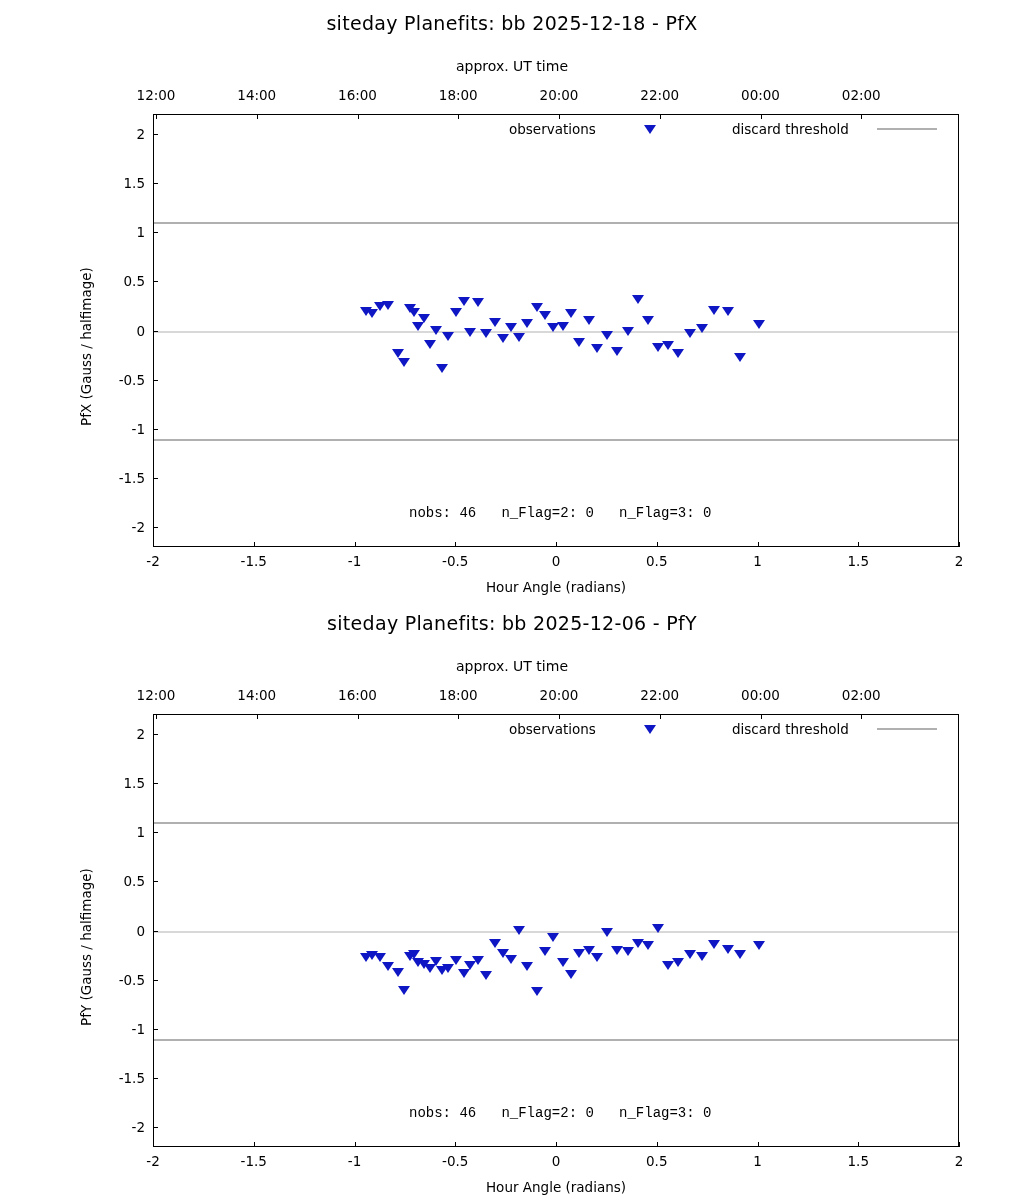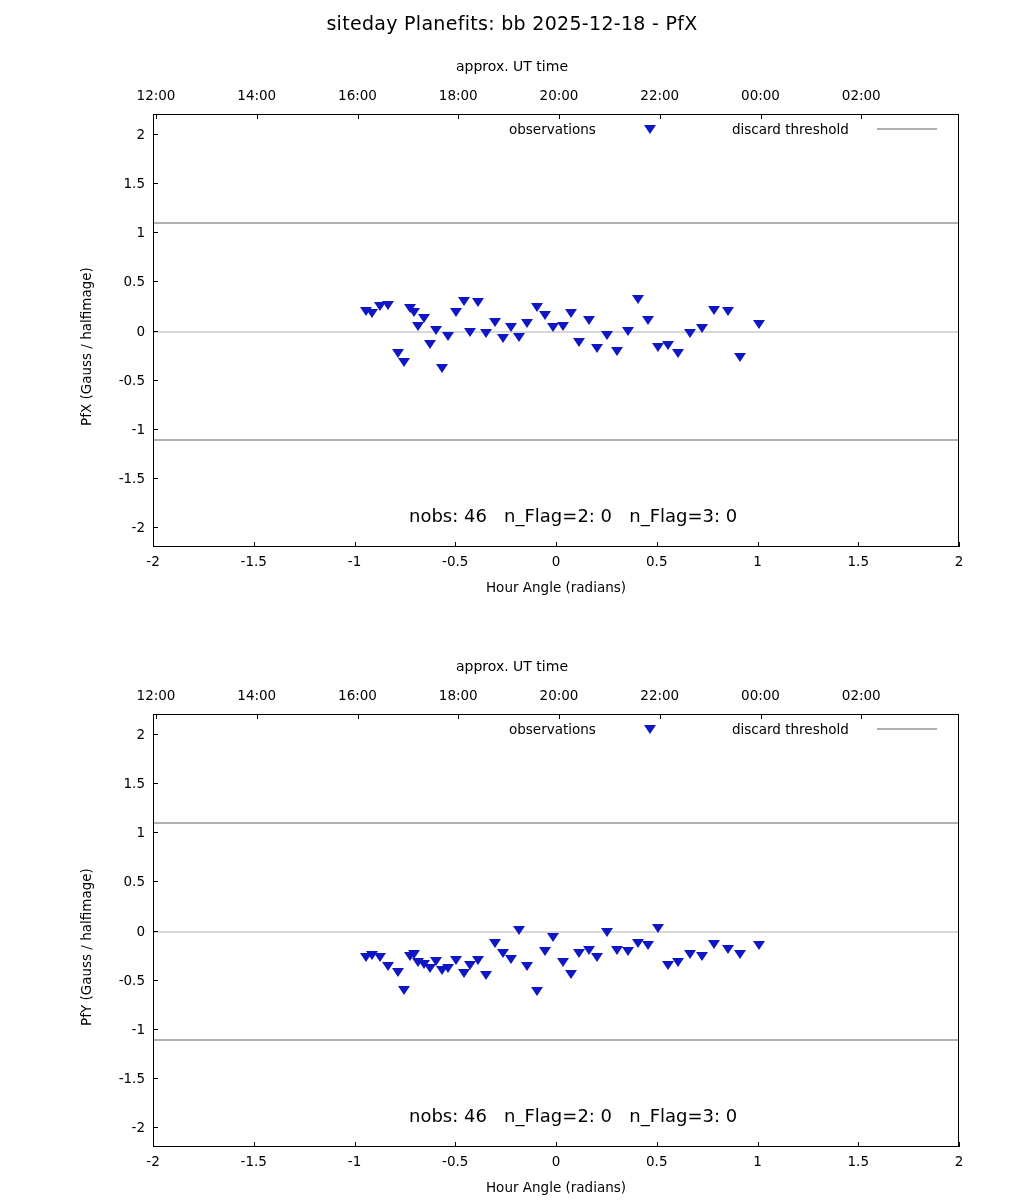--- a/index.html
+++ b/index.html
@@ -111,22 +111,23 @@
   .legend-marker {
     position: absolute;
     width: 0;
     height: 0;
     border-left: 6px solid transparent;
     border-right: 6px solid transparent;
     border-top: 9px solid #0f16c4;
   }
   .nobs-text {
     position: absolute;
-    font-size: 18px;
+    font-size: 14px;
     white-space: pre;
+    font-family: Liberation Mono, monospace;
   }
 </style>
 </head>
 <body>
 
 <div class="figure" id="figure-0">
   <div class="title" style="top:12px;">siteday Planefits:  bb  2025-12-18  -  PfX</div>
   <div class="ut-label" style="top:58px;">approx. UT time</div>
   <div class="plot-frame" id="plot-0" style="left:153px; top:114px; width:806px; height:433px;">
       <div class="zeroline" style="top: 215.5px;"></div>
@@ -234,20 +235,21 @@
     <div class="tick-y" style="left: 105px; width: 40px; top: 428.909px;">-1</div>
     <div class="tick-mark-y" style="left: 153px; top: 478.114px; width: 5px;"></div>
     <div class="tick-y" style="left: 105px; width: 40px; top: 478.114px;">-1.5</div>
     <div class="tick-mark-y" style="left: 153px; top: 527.318px; width: 5px;"></div>
     <div class="tick-y" style="left: 105px; width: 40px; top: 527.318px;">-2</div>
     <div class="axis-label-x" style="left: 153px; width: 806px; top: 579px;">Hour Angle (radians)</div>
     <div class="axis-label-y" style="left: 78px; top: 425.5px;">PfX (Gauss / halfimage)</div>
   </div>
 
 <div class="figure" id="figure-1">
+  <div class="title" style="top:12px;">siteday Planefits:  bb  2025-12-06  -  PfY</div>
   <div class="ut-label" style="top:58px;">approx. UT time</div>
   <div class="plot-frame" id="plot-1" style="left:153px; top:114px; width:806px; height:433px;">
       <div class="zeroline" style="top: 215.5px;"></div>
       <div class="hline" style="top: 107.25px;"></div>
       <div class="hline" style="top: 323.75px;"></div>
       <div class="marker" style="left: 205.575px; top: 237.586px;"></div>
       <div class="marker" style="left: 211.62px; top: 235.618px;"></div>
       <div class="marker" style="left: 219.68px; top: 237.586px;"></div>
       <div class="marker" style="left: 227.74px; top: 247.427px;"></div>
       <div class="marker" style="left: 237.815px; top: 253.332px;"></div>

